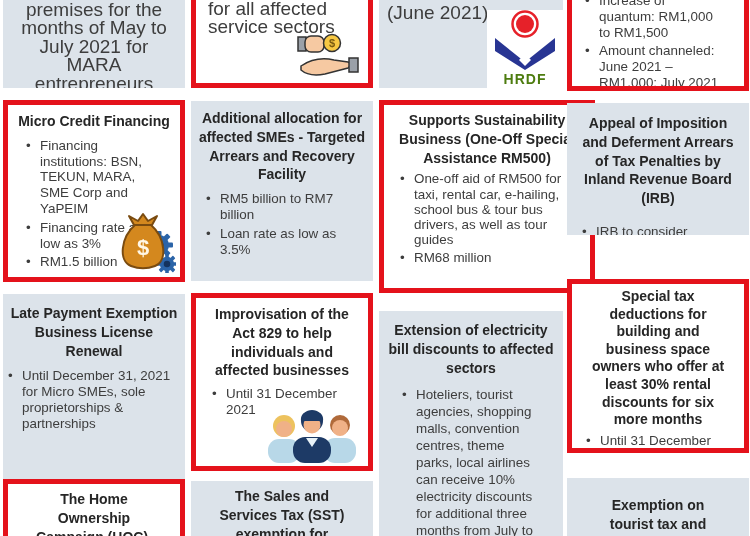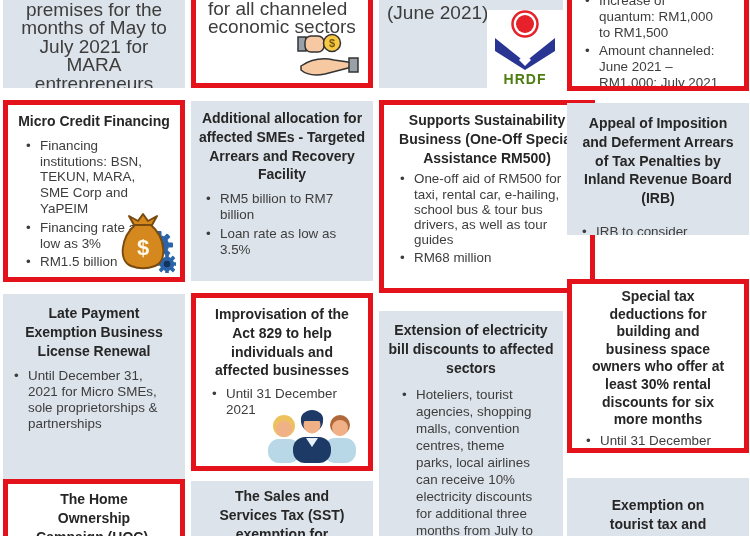--- a/index.html
+++ b/index.html
@@ -79,33 +79,33 @@
         </g>
         <circle r="10" fill="#2b64a8"></circle>
           <circle r="4.5" fill="#14335e"></circle>
       </g>
       <path d="M22 16 L17 7 L26 12 L31 5 L36 12 L45 7 L40 16 Z" fill="#d4881e" stroke="#7a4b10" stroke-width="2" stroke-linejoin="round"></path>
       <path d="M23 16 C9 28 6 52 19 57 C27 60 35 60 43 57 C56 52 53 28 39 16 Z" fill="#d4881e" stroke="#7a4b10" stroke-width="2"></path>
       <text x="31" y="46" font-size="22" font-weight="bold" fill="#fff7e6" text-anchor="middle" font-family="Liberation Sans, sans-serif">$</text>
     </svg>
   </div>
 
-  <div class="card gray" style="left:3px; top:294px; width:182px; height:203px; padding:10px 8px 4px;">
+  <div class="card gray" style="left:3px; top:294px; width:182px; height:203px; padding:10px 2px 4px;">
     <h3 class="title">Late Payment Exemption Business License Renewal</h3>
     <ul class="bullets" style="margin-top:8px; padding:0 4px 0 2px;">
       <li>Until December 31, 2021 for Micro SMEs, sole proprietorships &amp; partnerships</li>
     </ul>
   </div>
 
   <div class="card red" style="left:3px; top:479px; width:182px; height:95px; padding:6px 19px;">
     <h3 class="title">The Home Ownership Campaign (HOC), which ended May 31,</h3>
   </div>
 
   <div class="card red" style="left:191px; top:-38px; width:182px; height:126px; padding:33px 12px 4px;">
-    <p class="lede">for all channeled economic sectors</p>
+    <p class="lede">for all affected service sectors</p>
     <svg class="icon-abs" style="right:8px; bottom:7px;" width="64" height="44" viewBox="0 0 64 44">
       <rect x="2" y="5" width="8" height="14" fill="#9aa0a8" stroke="#333" stroke-width="1.5"></rect>
       <rect x="9" y="4" width="19" height="16" rx="6" fill="#f6c9a2" stroke="#333" stroke-width="1.5"></rect>
       <circle cx="36" cy="11" r="8.5" fill="#f7c843" stroke="#333" stroke-width="1.5"></circle>
       <text x="36" y="15" font-size="11" font-weight="bold" fill="#7a5a10" text-anchor="middle" font-family="Liberation Sans, sans-serif">$</text>
       <path d="M5 34 Q20 24 38 28 L52 30 Q57 32 52 36 L29 42 Q13 45 5 38 Z" fill="#f6c9a2" stroke="#333" stroke-width="1.5"></path>
       <rect x="53" y="26" width="9" height="14" fill="#9aa0a8" stroke="#333" stroke-width="1.5"></rect>
     </svg>
   </div>
 

